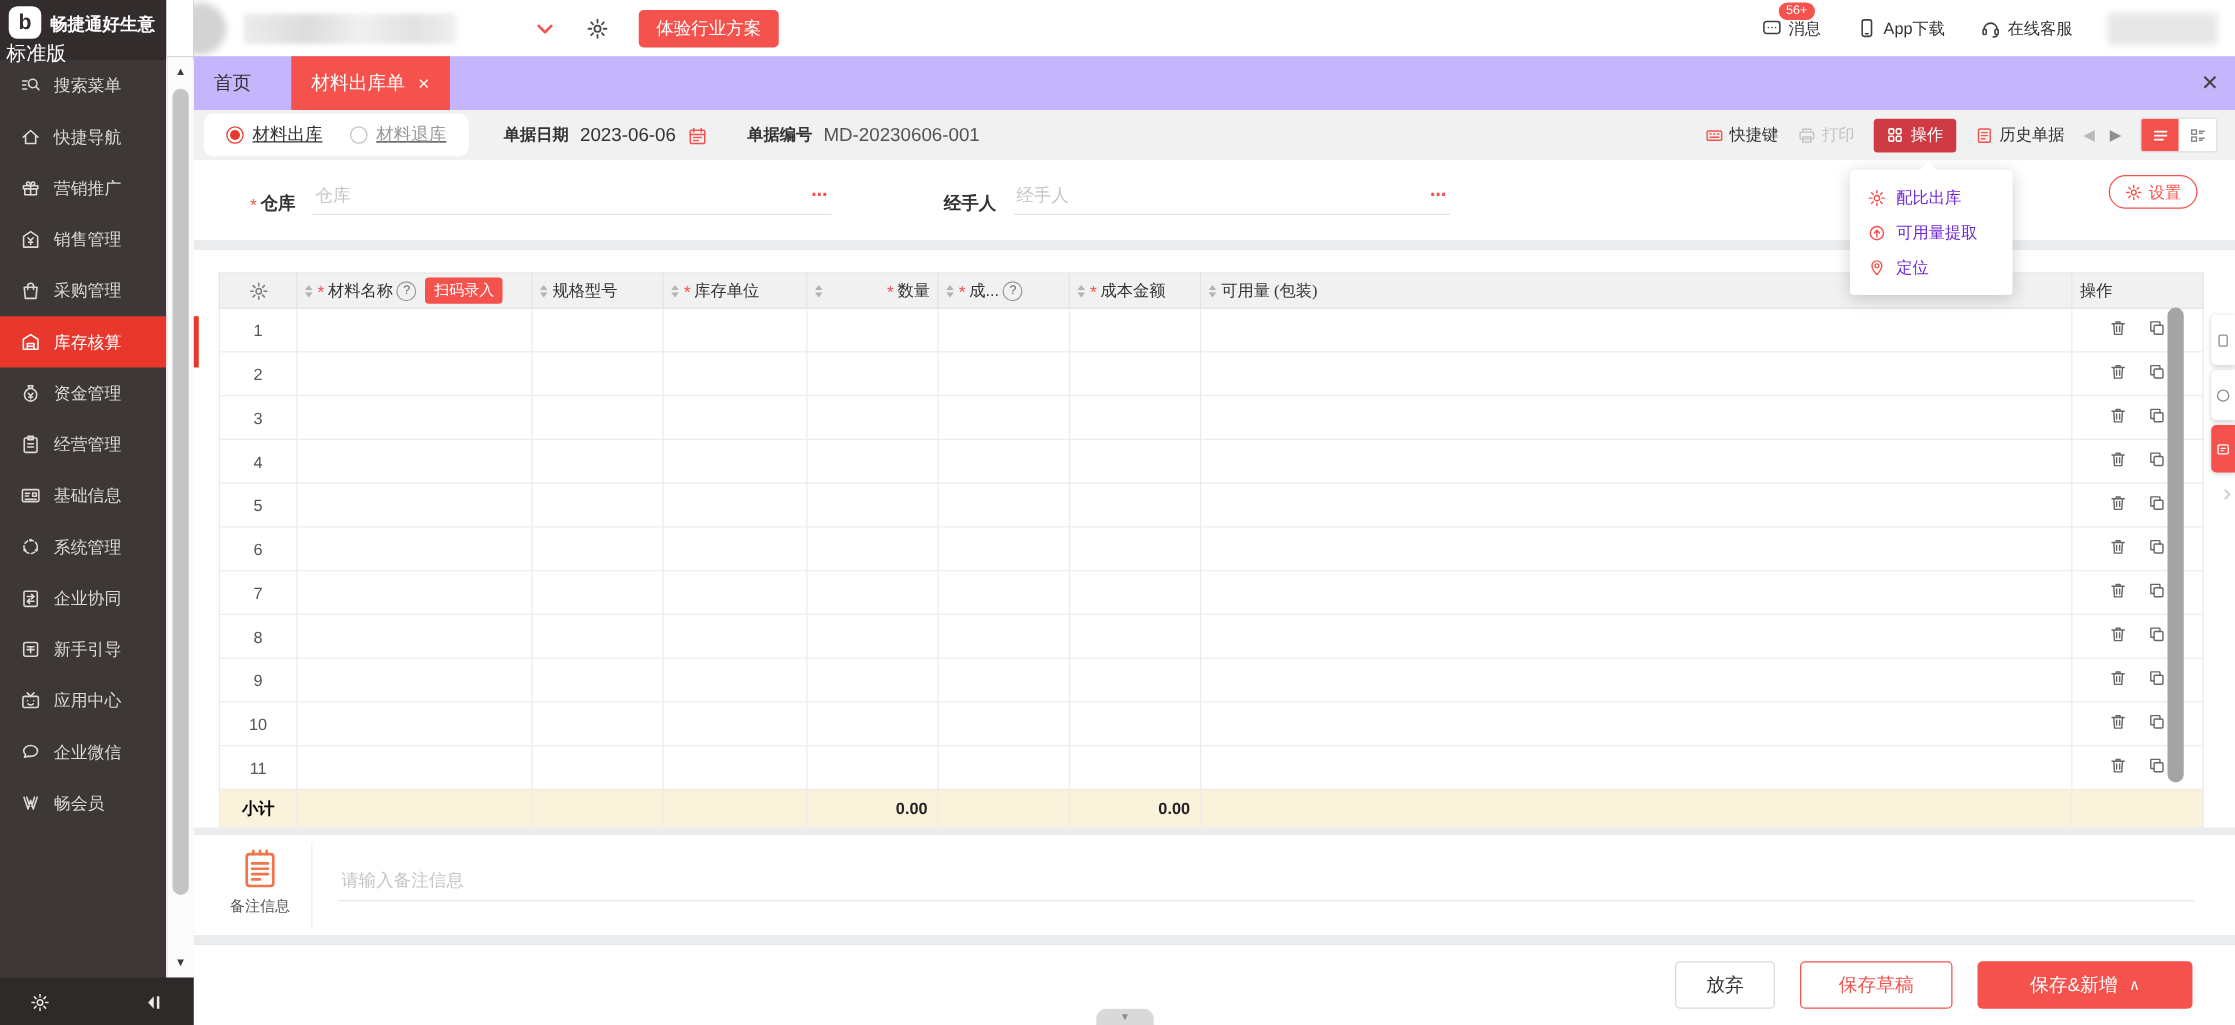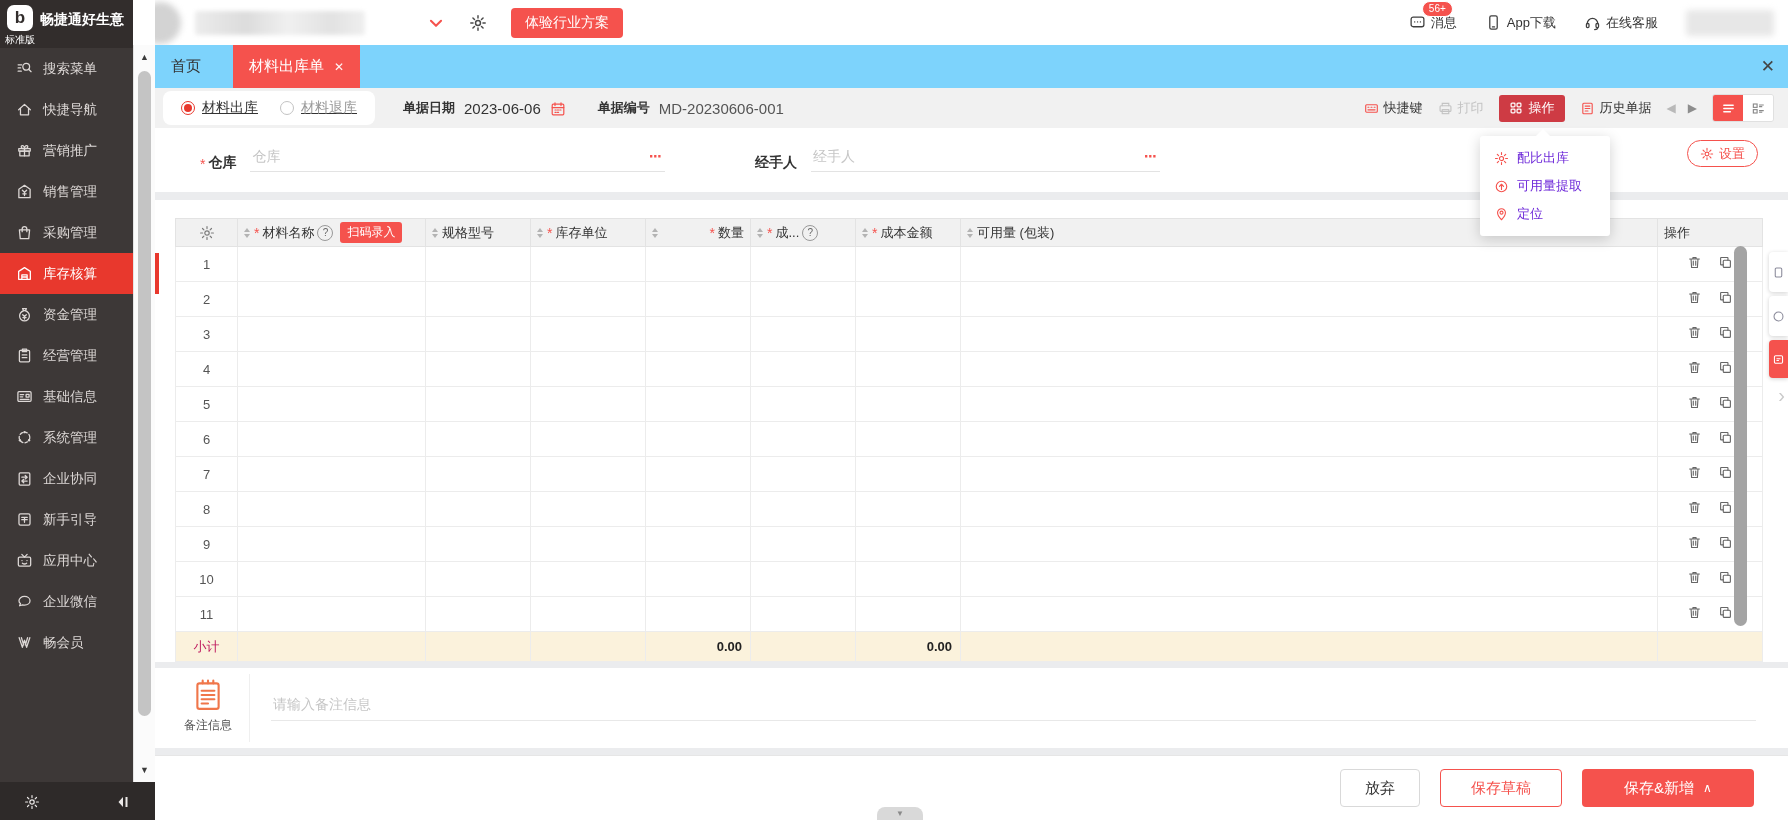--- a/index.html
+++ b/index.html
@@ -6,21 +6,21 @@
   .app{position:relative;width:1788px;height:820px;overflow:hidden;background:#EBECEE;
        font-family:"Liberation Sans","DejaVu Sans",sans-serif;font-size:14px;color:#333;}
   .ic{width:16px;height:16px;display:inline-block;vertical-align:middle;flex:none;}
 
   
   .sidebar{position:absolute;left:0;top:0;width:133px;height:820px;background:#3D3837;z-index:30;}
   .logo-area{position:absolute;left:0;top:0;width:155px;height:48px;background:#322D2C;}
   .logo-badge{position:absolute;left:7px;top:5px;width:26px;height:26px;background:#fff;border-radius:7px;
       display:flex;align-items:center;justify-content:center;font-weight:bold;font-size:17px;color:#322D2C;}
   .logo-text{position:absolute;left:40px;top:11px;color:#fff;font-size:14px;font-weight:bold;white-space:nowrap;}
-  .edition{position:absolute;left:5px;top:33px;color:#fff;font-size:10px;}
+  .edition{position:absolute;left:5px;top:33px;color:#fff;font-size:16px;}
   .side-menu{position:absolute;top:48px;left:0;width:159px;}
   .side-item{display:flex;align-items:center;gap:10px;height:41px;padding-left:16px;color:#DDD8D6;font-size:13.5px;cursor:pointer;white-space:nowrap;}
   .side-item .ic{width:17px;height:17px;}
   .side-item.active{background:var(--sidebar-active-red,#E8382D);color:#fff;}
   .side-bottom{position:absolute;left:0;bottom:0;width:155px;height:38px;background:#2E2A29;display:flex;align-items:center;
       justify-content:space-between;padding:0 24px;box-sizing:border-box;color:#ECE9E8;z-index:40;}
   .side-scroll{position:absolute;left:133px;top:45px;width:22px;height:737px;background:#FBFBFB;border-left:1px solid #E4E4E4;box-sizing:border-box;z-index:31;}
   .side-scroll .arr{position:absolute;left:0;width:100%;text-align:center;font-size:9px;color:#3b3b3b;cursor:pointer;}
   .arr.up{top:7px}.arr.dn{bottom:7px}
   .side-thumb{position:absolute;left:4px;top:26px;width:13px;height:645px;background:#C4C4C4;border-radius:7px;cursor:grab;}
@@ -36,21 +36,21 @@
   .tb-chevron{margin-left:62px;color:var(--brand-red,#F5524D);}
   .tb-gear{margin-left:24px;color:#4a4a4a;}
   .tb-gear .ic,.tb-chevron .ic{width:18px;height:18px;}
   .trial-btn{margin-left:24px;height:30px;padding:0 14px;background:var(--brand-red,#F5524D);color:#fff;border:none;border-radius:4px;font-size:14px;cursor:pointer;font-family:inherit;}
   .tb-right{margin-left:auto;display:flex;align-items:center;gap:28px;margin-right:14px;}
   .tb-item{display:flex;align-items:center;gap:5px;font-size:13px;color:#333;position:relative;cursor:pointer;}
   .tb-item .ic{width:17px;height:17px;color:#3f3f3f;}
   .msg-badge{position:absolute;top:-13px;left:13px;background:var(--brand-red,#F5524D);color:#fff;font-size:10px;line-height:12px;padding:1px 6px;border-radius:9px;border:1px solid #fff;}
   .blur-user{width:88px;height:26px;background:#E7E7E7;filter:blur(3px);border-radius:3px;}
 
-  .tabrow{position:absolute;top:45px;left:0;right:0;height:43px;background:#7dd3fc;display:flex;align-items:stretch;border-bottom:5px solid #be185d;}
+  .tabrow{position:absolute;top:45px;left:0;right:0;height:43px;background:#c4b5fd;display:flex;align-items:stretch;border-bottom:5px solid #be185d;}
   .tab-home{display:flex;align-items:center;padding:0 16px;font-size:15px;color:#333;cursor:pointer;}
   .tab-active{display:flex;align-items:center;gap:10px;padding:0 16px;margin-left:16px;background:var(--brand-red,#F5524D);color:#fff;font-size:15px;cursor:pointer;}
   .tab-close-x{font-size:12px;opacity:.95;}
   .tabrow-close{position:absolute;right:13px;top:0;height:43px;display:flex;align-items:center;font-size:17px;color:#444;cursor:pointer;}
 
   .doc-toolbar{position:absolute;top:88px;left:0;right:0;height:40px;background:#F1F1F1;display:flex;align-items:center;}
   .radio-pill{margin-left:8px;height:34px;background:#fff;border-radius:8px;display:flex;align-items:center;gap:22px;padding:0 18px;text-decoration:underline;}
   .radio-opt{display:flex;align-items:center;gap:7px;font-size:14px;cursor:pointer;}
   .radio{width:14px;height:14px;border-radius:50%;box-sizing:border-box;position:relative;flex:none;}
   .radio.sel{border:1.5px solid var(--sidebar-active-red,#E8382D);}
@@ -104,21 +104,21 @@
   .act-btn .ic{width:15px;height:15px;}
   .sorter{display:inline-flex;flex-direction:column;gap:2px;cursor:pointer;flex:none;}
   .sorter i{display:block;width:0;height:0;border-left:3.5px solid transparent;border-right:3.5px solid transparent;}
   .sorter .up{border-bottom:4px solid #B3B3B3;}
   .sorter .dn{border-top:4px solid #B3B3B3;}
   .help{display:inline-block;width:14px;height:14px;border:1px solid #999;border-radius:50%;font-size:10px;line-height:13px;
       text-align:center;color:#666;flex:none;cursor:pointer;}
   .scan-badge{background:var(--brand-red,#F5524D);color:#fff;font-size:12px;border-radius:3px;padding:2px 7px;margin-left:4px;cursor:pointer;white-space:nowrap;}
   .th-gear{color:#7c7c7c;margin:0 auto;display:block;}
   .sum-row td{background:var(--summary-row-bg,#FBF2DC);height:29px;}
-  .sum-lab{text-align:center;color:#be185d;}
+  .sum-lab{text-align:center;color:#000000;font-weight:bold;}
   .sum-val{text-align:right;font-weight:bold;color:#222;}
   .tbl-scroll{position:absolute;right:41px;top:246px;width:13px;height:380px;background:#A4A4A4;border-radius:7px;z-index:6;cursor:grab;}
 
   .op-menu{position:absolute;left:1325px;top:136px;width:130px;background:#fff;border-radius:3px;
       box-shadow:0 3px 14px rgba(0,0,0,.18);padding:8px 0;z-index:60;}
   .op-caret{position:absolute;top:-5px;left:58px;width:10px;height:10px;background:#fff;transform:rotate(45deg);}
   .op-item{display:flex;align-items:center;gap:8px;height:28px;padding:0 14px;font-size:13px;color:#6d28d9;cursor:pointer;}
   .op-item .ic{color:var(--brand-red,#F5524D);width:15px;height:15px;}
 
   .remarks-panel{position:absolute;top:668px;left:0;right:0;height:80px;background:#fff;}
@@ -599,21 +599,21 @@
                       <span>成本金额</span>
                     </span>
                   </div>
                 </th>
                 <th class="col-avail">
                   <div class="th-in">
                     <span class="sorter">
                       <i class="up"></i>
                       <i class="dn"></i>
                     </span>
-                    <span style="display:inline-flex;align-items:flex-start;gap:3px;">
+                    <span style="display:inline-flex;align-items:flex-start;gap:3px;font-family:Liberation Serif, serif;">
                       <span>可用量 (包装)</span>
                     </span>
                   </div>
                 </th>
                 <th class="col-actions">
                   <div class="th-in">
                     <span style="display:inline-flex;align-items:center;gap:3px;">
                       <span>操作</span>
                     </span>
                   </div>

